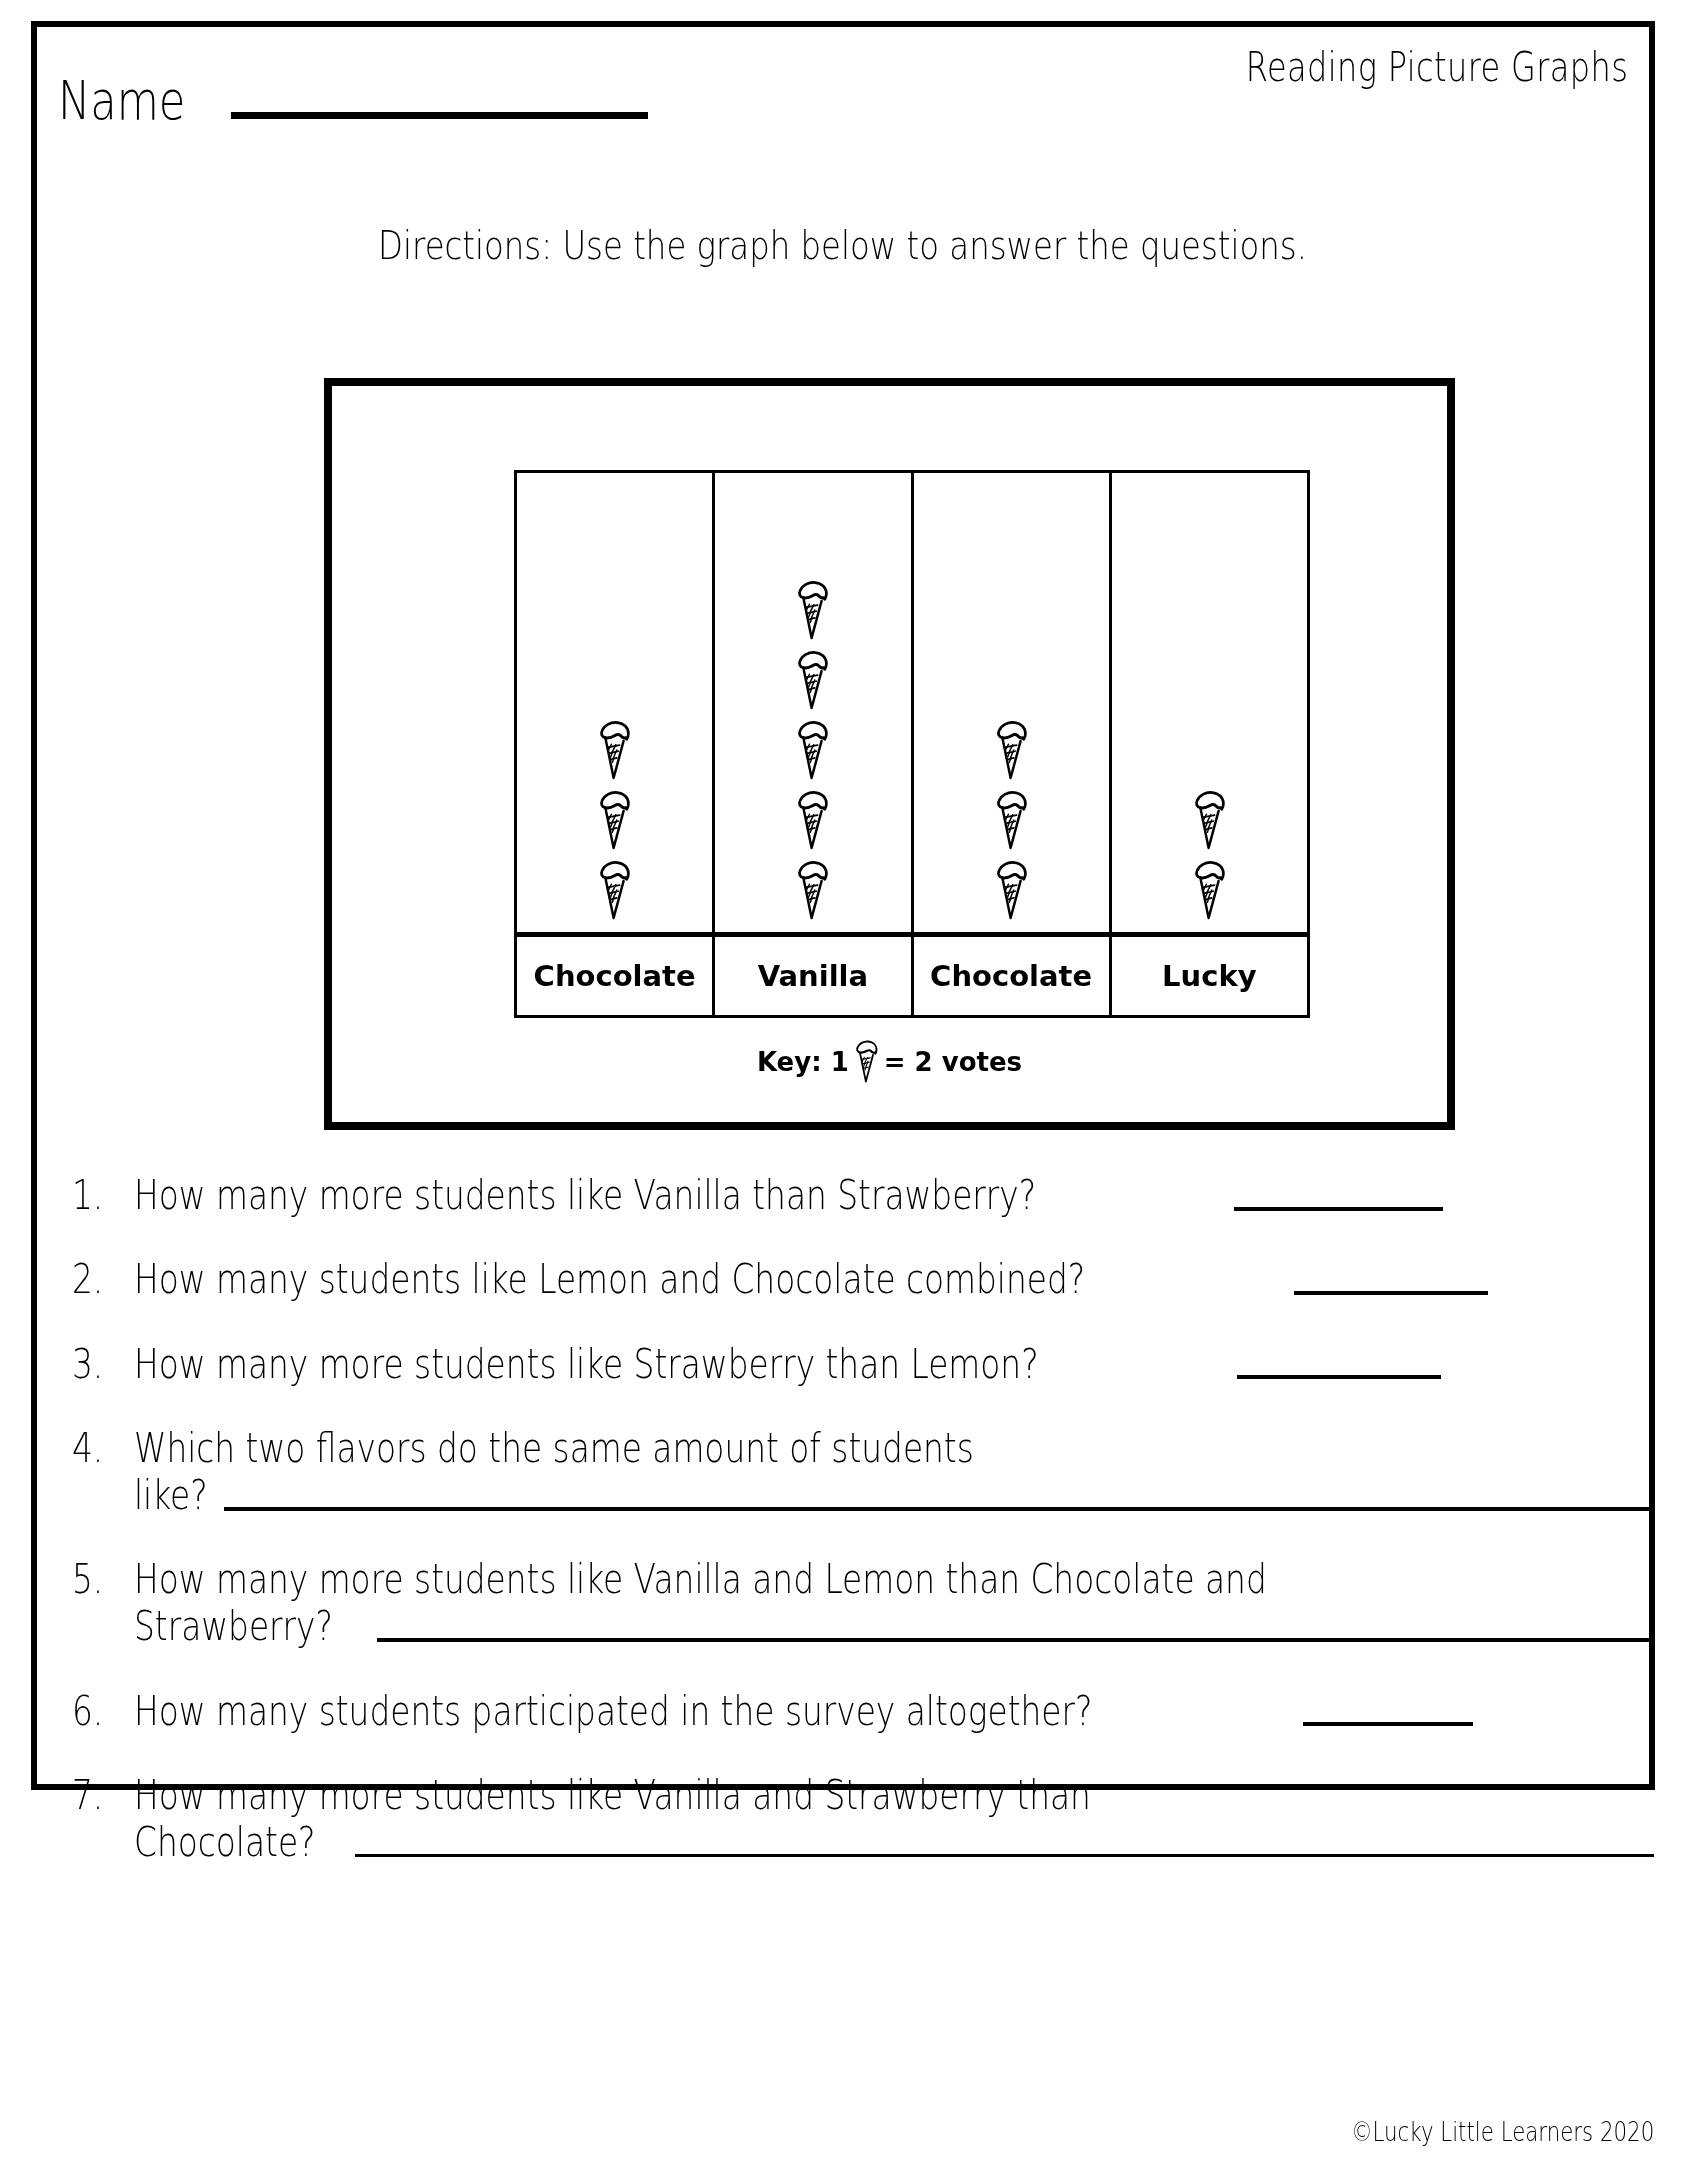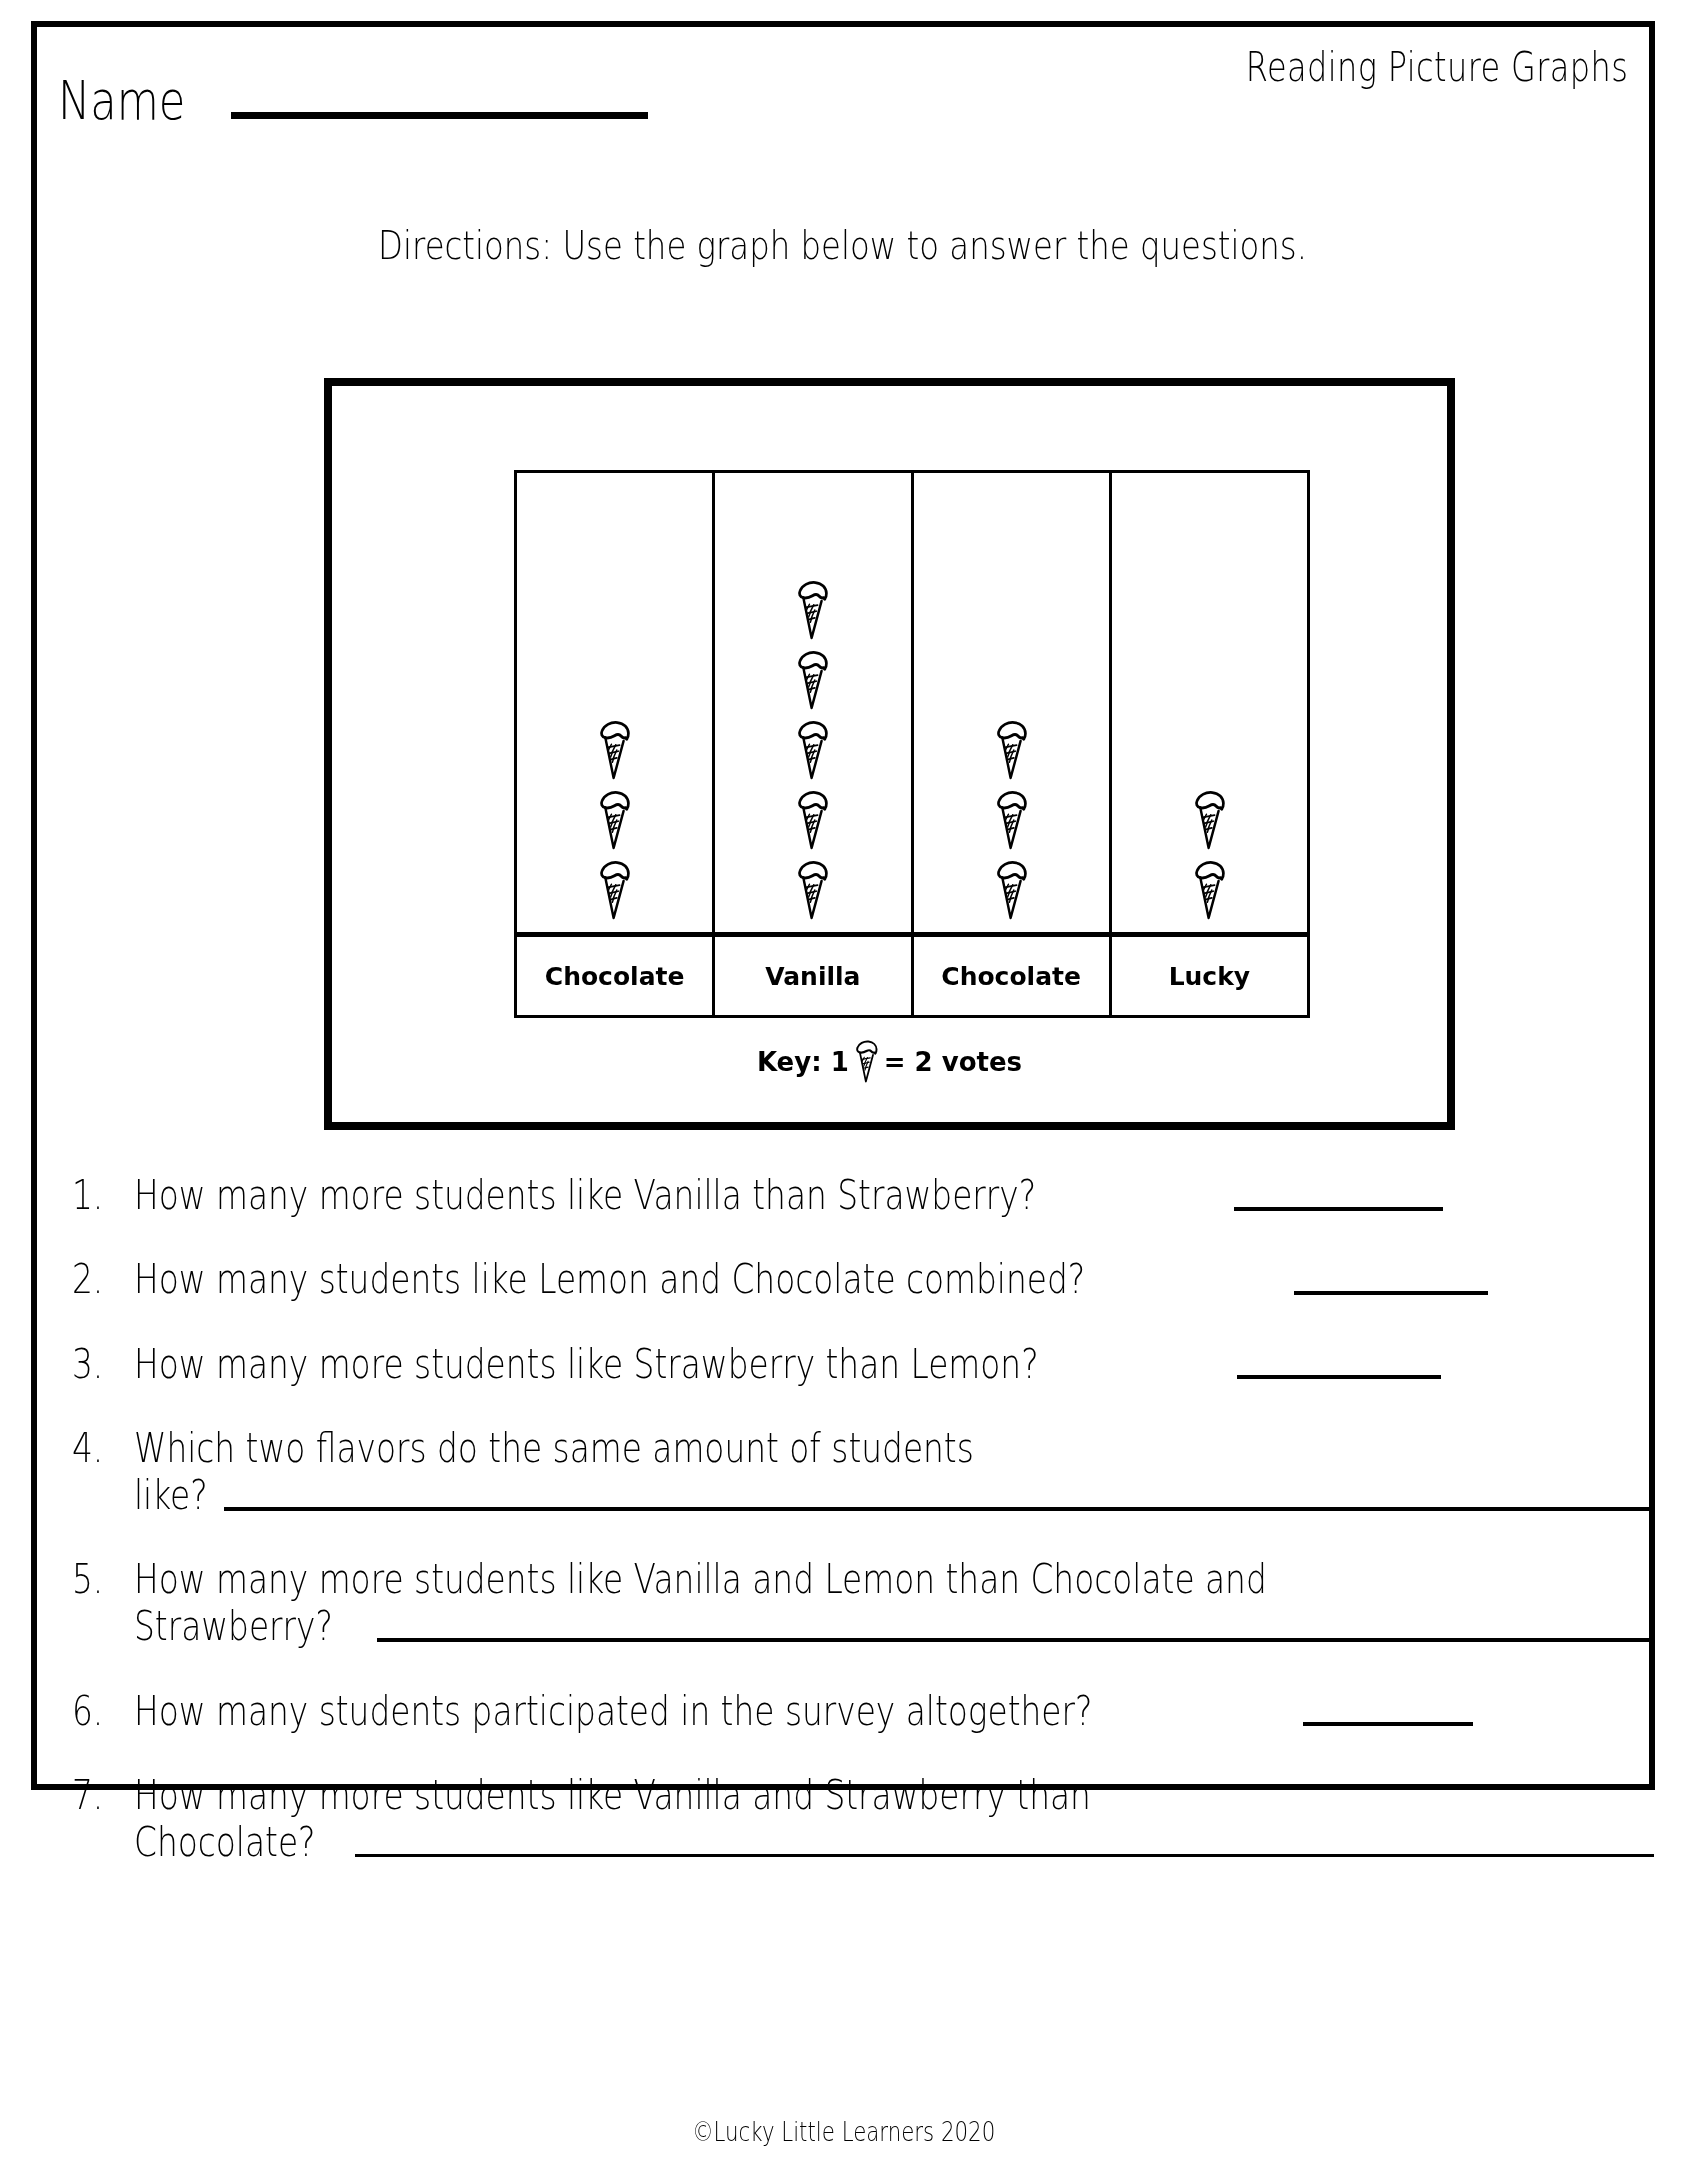--- a/index.html
+++ b/index.html
@@ -161,21 +161,21 @@
     height: 78px;
     border-top: 5.8px solid #000;
   }
   .picto-label {
     flex: 1 1 0;
     border-right: 3.9px solid #000;
     display: flex;
     align-items: center;
     justify-content: center;
     font-family: "DejaVu Sans", sans-serif;
-    font-size: 25px;
+    font-size: 29px;
     font-weight: 700;
     box-sizing: border-box;
   }
   .picto-label:last-child { border-right: none; }
 
   
   #graph-key {
     position: absolute;
     left: 0;
     right: 0;
@@ -232,21 +232,21 @@
     margin-bottom: 8.7px;
   }
   .q-blank.grow { flex: 1 1 auto; }
 
   
   #footer-credit {
     position: absolute;
     left: 0;
     right: 0;
     top: 2117px;
-    text-align: center;
+    text-align: right;
     font-family: "DejaVu Sans", sans-serif;
     font-size: 26px;
     font-weight: 300;
   }
   #footer-credit span { display: inline-block; transform: scaleX(0.82); }
 </style>
 </head>
 <body>
 
 <div id="page">

